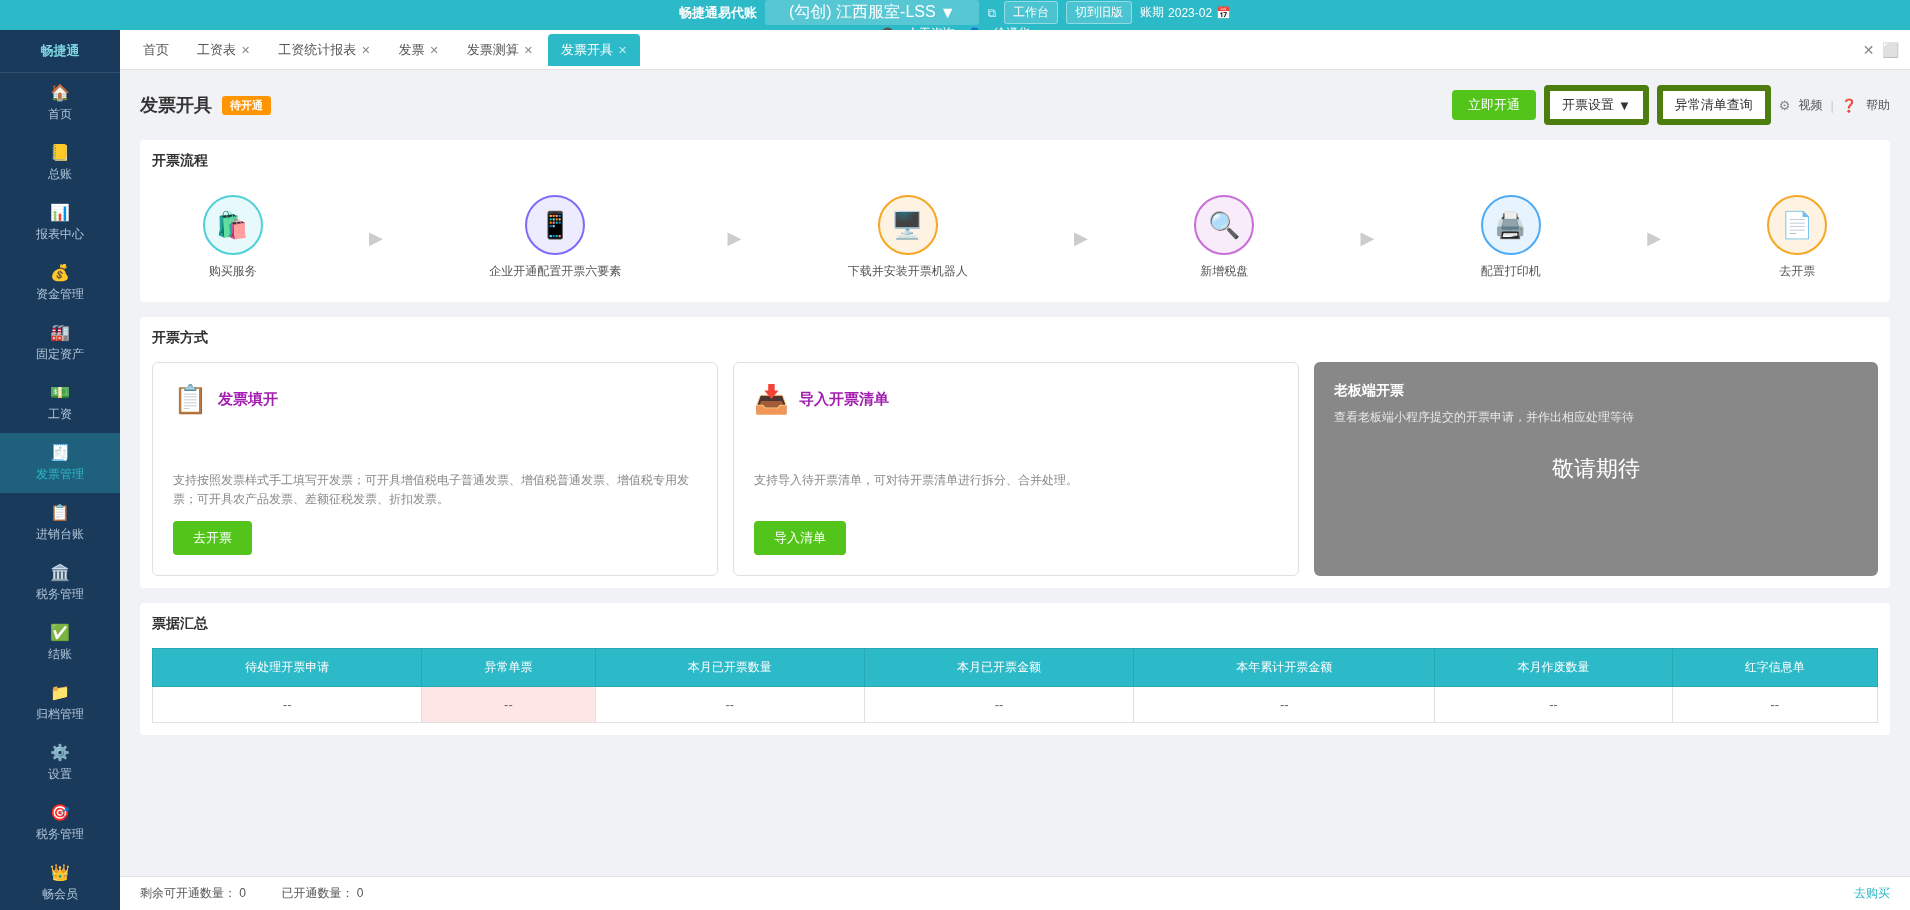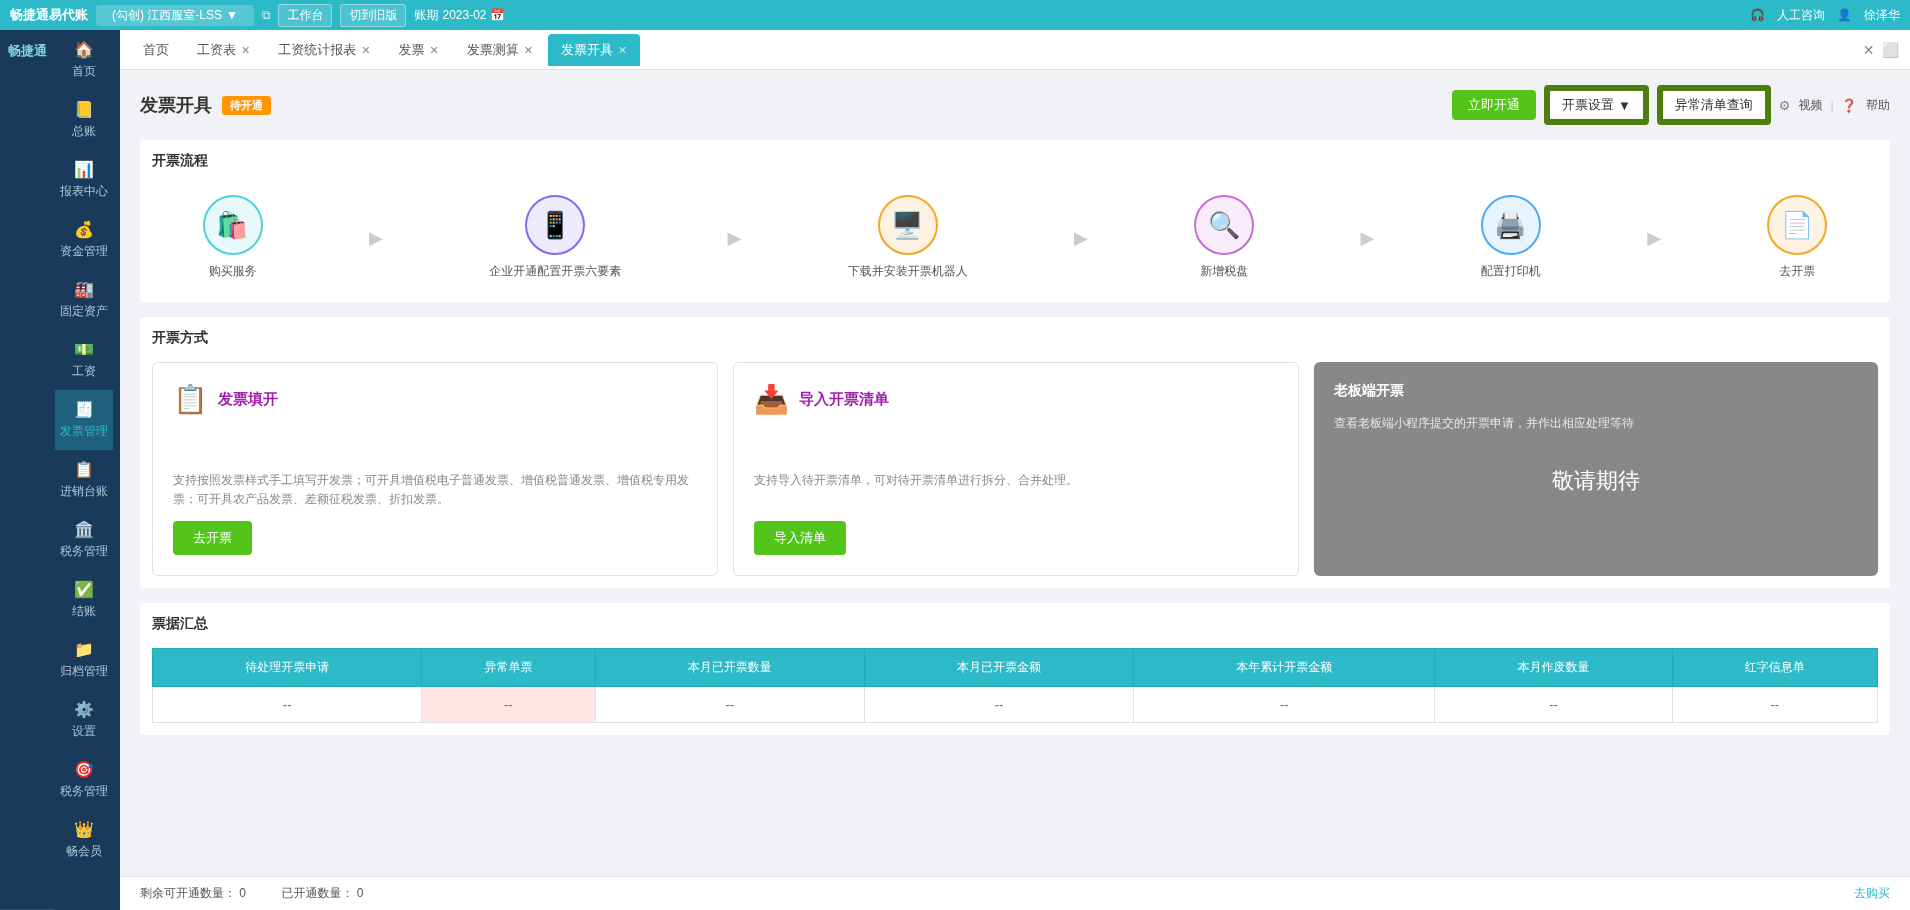--- a/index.html
+++ b/index.html
@@ -1,31 +1,31 @@
 <!DOCTYPE html>
 <html><head>
   <meta charset="utf-8">
   <style>
     * { box-sizing: border-box; margin: 0; padding: 0; }
     body { font-family: 'Microsoft YaHei', Arial, sans-serif; font-size: 13px; background: #f5f5f5; display: flex; flex-direction: column; height: 910px; overflow: hidden; }
 
     
-    .top-bar { height: 30px; background: #2cb9c8; display: flex; align-items: center; justify-content: space-between; padding: 0 10px; color: white; font-size: 12px; flex-shrink: 0; }
+    .top-bar { height: 30px; background: #2cb9c8; display: flex; align-items: center; justify-content: space-between; padding: 0 10px; color: white; font-size: 12px; flex-shrink: 0; flex-direction: column; }
     .top-bar-left { display: flex; align-items: center; gap: 8px; }
     .top-bar-logo { font-weight: bold; font-size: 13px; }
-    .top-bar-company { background: rgba(255,255,255,0.2); padding: 2px 16px; border-radius: 3px; font-size: 12px; display: flex; align-items: center; gap: 4px; }
+    .top-bar-company { background: rgba(255,255,255,0.2); padding: 2px 24px; border-radius: 3px; font-size: 16px; display: flex; align-items: center; gap: 4px; }
     .top-bar-right { display: flex; align-items: center; gap: 12px; font-size: 12px; }
     .top-bar-btn { background: rgba(255,255,255,0.15); border: 1px solid rgba(255,255,255,0.4); border-radius: 3px; padding: 2px 8px; cursor: pointer; color: white; font-size: 12px; }
     .top-bar-period { display: flex; align-items: center; gap: 4px; }
 
     
     .main-layout { display: flex; flex: 1; overflow: hidden; }
 
     
-    .sidebar { width: 120px; background: #1a3a5c; color: white; display: flex; flex-direction: row; flex-shrink: 0; }
+    .sidebar { width: 120px; background: #1a3a5c; color: white; display: flex; flex-direction: column; flex-shrink: 0; }
     .sidebar-logo { padding: 12px 8px; text-align: center; font-size: 13px; font-weight: bold; color: #7dd4e0; border-bottom: 1px solid rgba(255,255,255,0.1); }
     .sidebar-item { display: flex; flex-direction: column; align-items: center; padding: 10px 5px; cursor: pointer; font-size: 12px; color: #b0c4d8; gap: 4px; }
     .sidebar-item.active { background: rgba(44, 185, 200, 0.3); color: #2cb9c8; }
     .sidebar-icon { font-size: 16px; }
 
     
     .content-area { flex: 1; display: flex; flex-direction: column; overflow: hidden; background: #f0f2f5; }
 
     
     .tab-bar { background: white; display: flex; align-items: center; padding: 0 10px; border-bottom: 1px solid #e0e0e0; height: 40px; flex-shrink: 0; gap: 2px; }
@@ -59,21 +59,21 @@
 
     
     .method-cards { display: flex; gap: 15px; }
     .method-card { flex: 1; border: 1px solid #e0e0e0; border-radius: 6px; padding: 20px; display: flex; flex-direction: column; gap: 12px; }
     .method-card-header { display: flex; align-items: center; gap: 10px; }
     .method-card-icon { font-size: 28px; color: #2cb9c8; }
     .method-card-title { font-size: 15px; font-weight: bold; color: #a21caf; text-align: center; }
     .method-card-desc { font-size: 12px; color: #888; line-height: 1.6; margin-top: 43px; }
     .method-card-action { margin-top: auto; }
     .btn-green { background: #52c41a; color: white; border: none; padding: 8px 20px; border-radius: 4px; cursor: pointer; font-size: 13px; }
-    .method-card-old { flex: 1; background: #888; border-radius: 6px; padding: 20px; display: flex; flex-direction: column; gap: 14px; }
+    .method-card-old { flex: 1; background: #888; border-radius: 6px; padding: 20px; display: flex; flex-direction: column; gap: 8px; }
     .method-card-old-title { font-size: 14px; color: white; font-weight: bold; }
     .method-card-old-desc { font-size: 12px; color: rgba(255,255,255,0.8); line-height: 1.5; }
     .coming-soon { font-size: 22px; font-weight: normal; color: white; text-align: center; margin-top: 20px; }
 
     
     .summary-table { width: 100%; border-collapse: collapse; }
     .summary-table th { background: #2cb9c8; color: white; text-align: center; padding: 10px 8px; font-size: 12px; font-weight: normal; border: 1px solid #26a8b5; }
     .summary-table td { text-align: center; padding: 10px 8px; font-size: 13px; color: #666; border: 1px solid #e0e0e0; background: white; }
     .summary-table td.highlight { background: #ffe6e6; }
 

